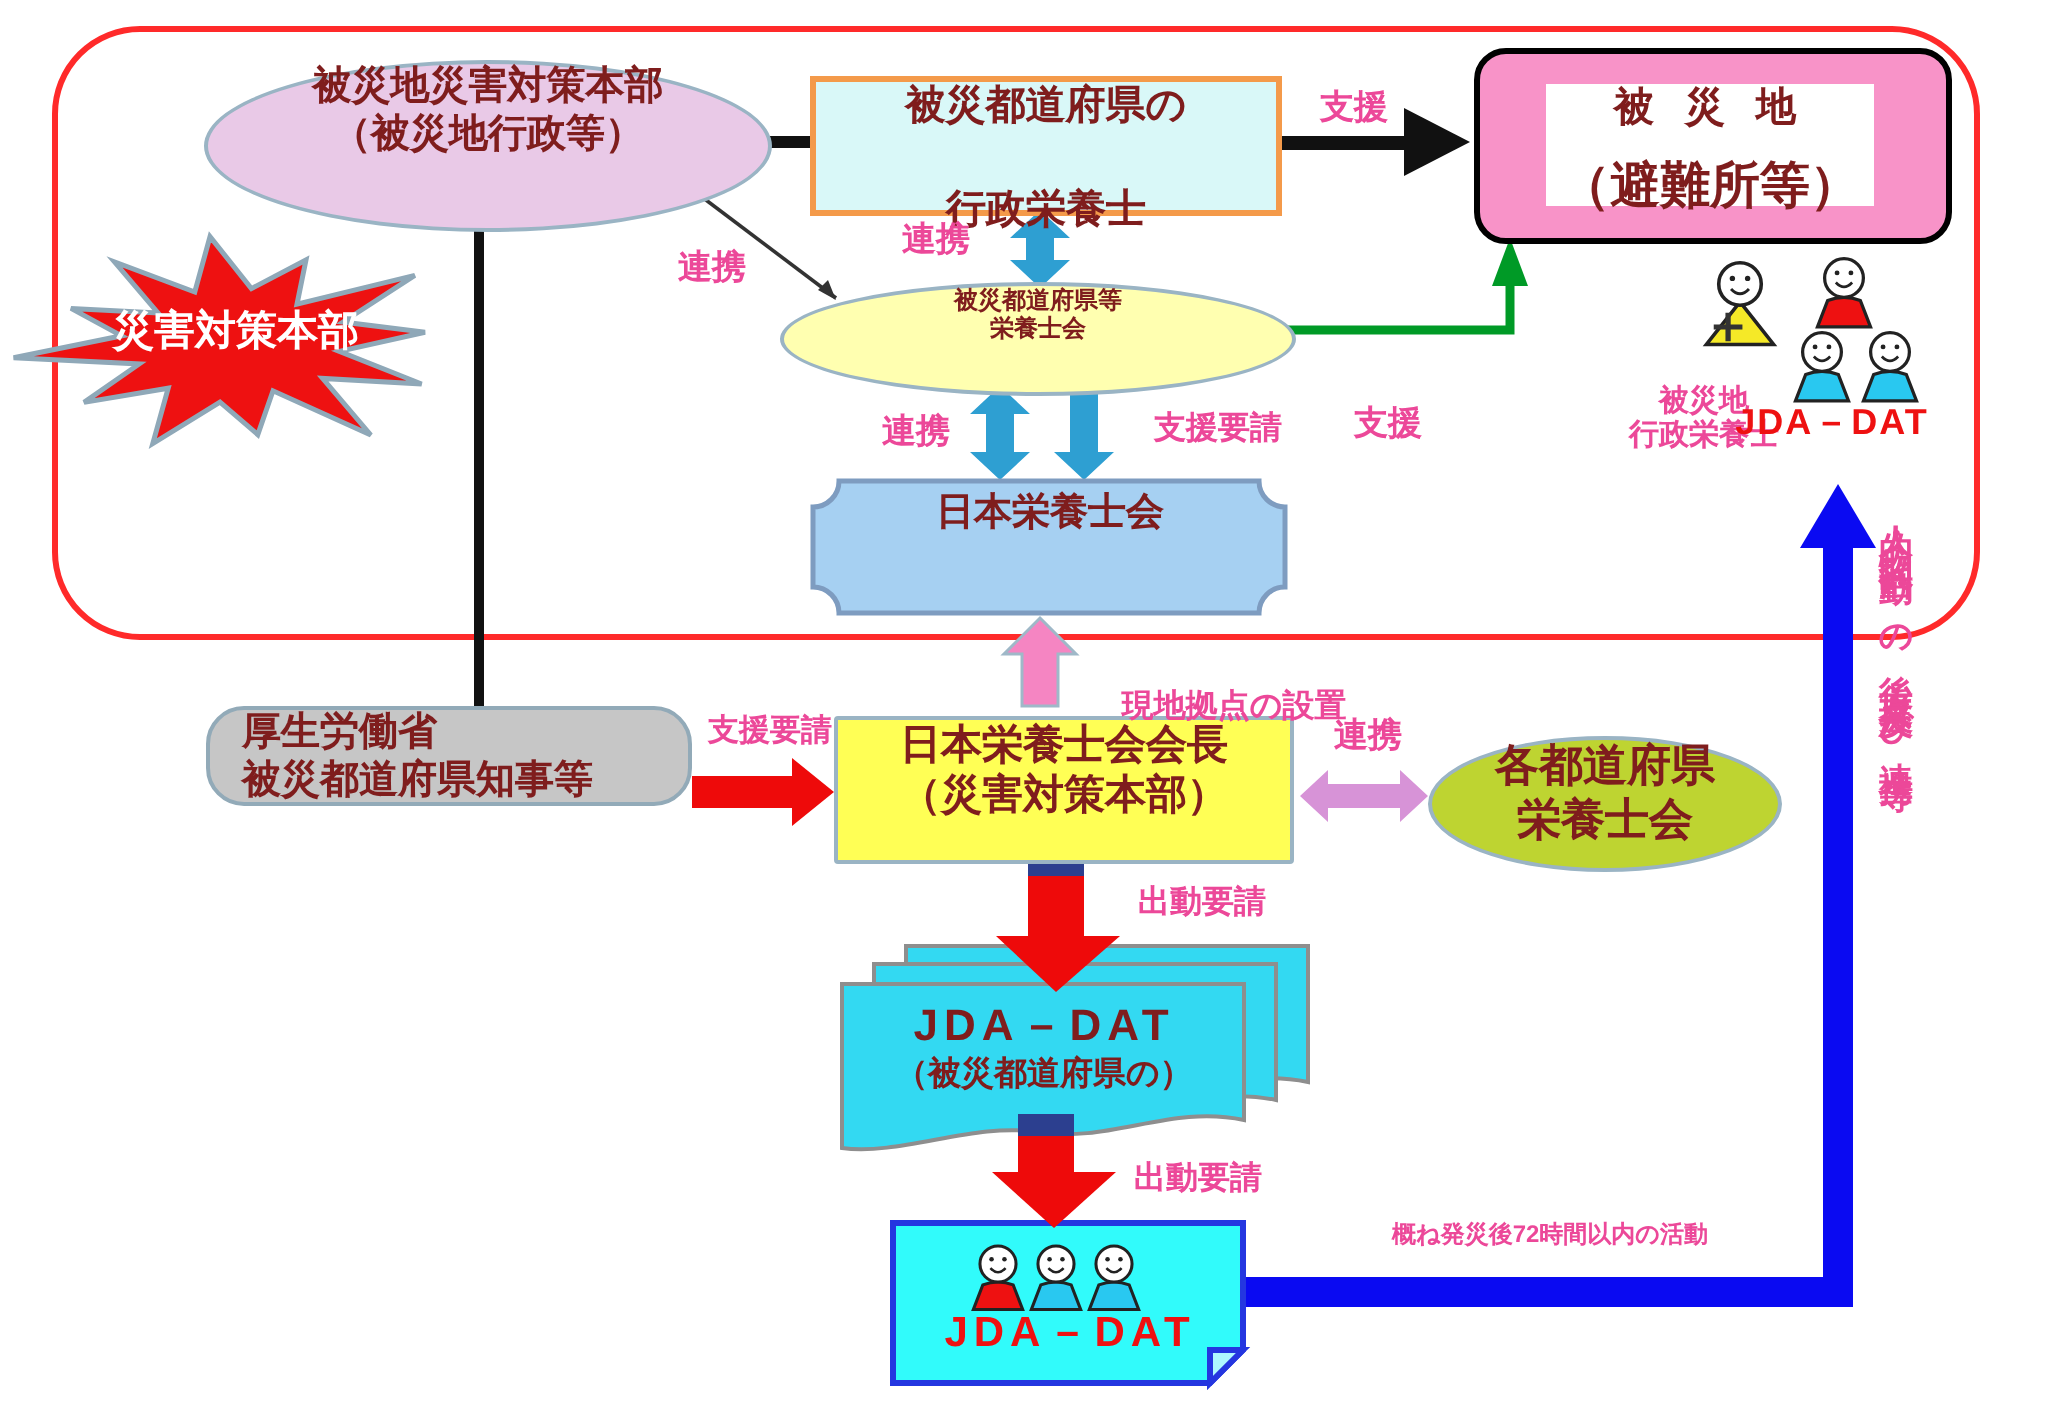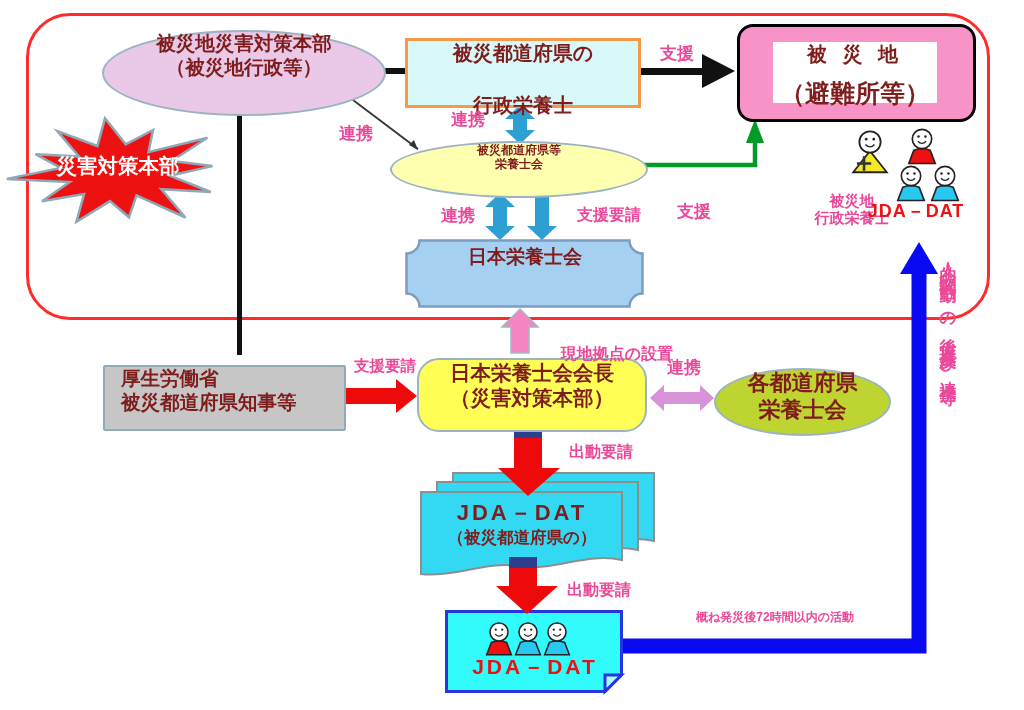--- a/index.html
+++ b/index.html
@@ -161,26 +161,26 @@
 
   <div class="node ell" style="left:390px;top:141px;width:254px;height:53px;background:#ffffb0;border:2.5px solid #9ab4c4;font-size:12px;line-height:1.18;">
     <div>被災都道府県等</div>
     <div>栄養士会</div>
   </div>
 
   <div class="node" style="left:410px;top:245px;width:230px;height:58px;font-size:19px;">
     <div>日本栄養士会</div>
   </div>
 
-  <div class="node leftalign" style="left:103px;top:353px;width:243px;height:66px;background:#c6c6c6;border:2.5px solid #92aab8;border-radius:2px;font-size:19.5px;padding-left:16px;box-sizing:border-box;margin-top:12px;">
+  <div class="node leftalign" style="left:103px;top:353px;width:243px;height:50px;background:#c6c6c6;border:2.5px solid #92aab8;border-radius:19px;font-size:19.5px;padding-left:16px;box-sizing:border-box;">
     <div>厚生労働省</div>
     <div>被災都道府県知事等</div>
   </div>
 
-  <div class="node" style="left:417px;top:358px;width:226px;height:70px;background:#ffff55;border:2.5px solid #9ab4c4;border-radius:22px;font-size:20.5px;">
+  <div class="node" style="left:417px;top:358px;width:226px;height:70px;background:#ffff55;border:2.5px solid #9ab4c4;border-radius:2px;font-size:20.5px;">
     <div>日本栄養士会会長</div>
     <div>（災害対策本部）</div>
   </div>
 
   <div class="node ell" style="left:714px;top:368px;width:173px;height:64px;background:#bed431;border:2.5px solid #9ab4c4;font-size:22px;">
     <div>各都道府県</div>
     <div>栄養士会</div>
   </div>
 
   <div class="node" style="left:423px;top:500px;width:198px;height:60px;">

